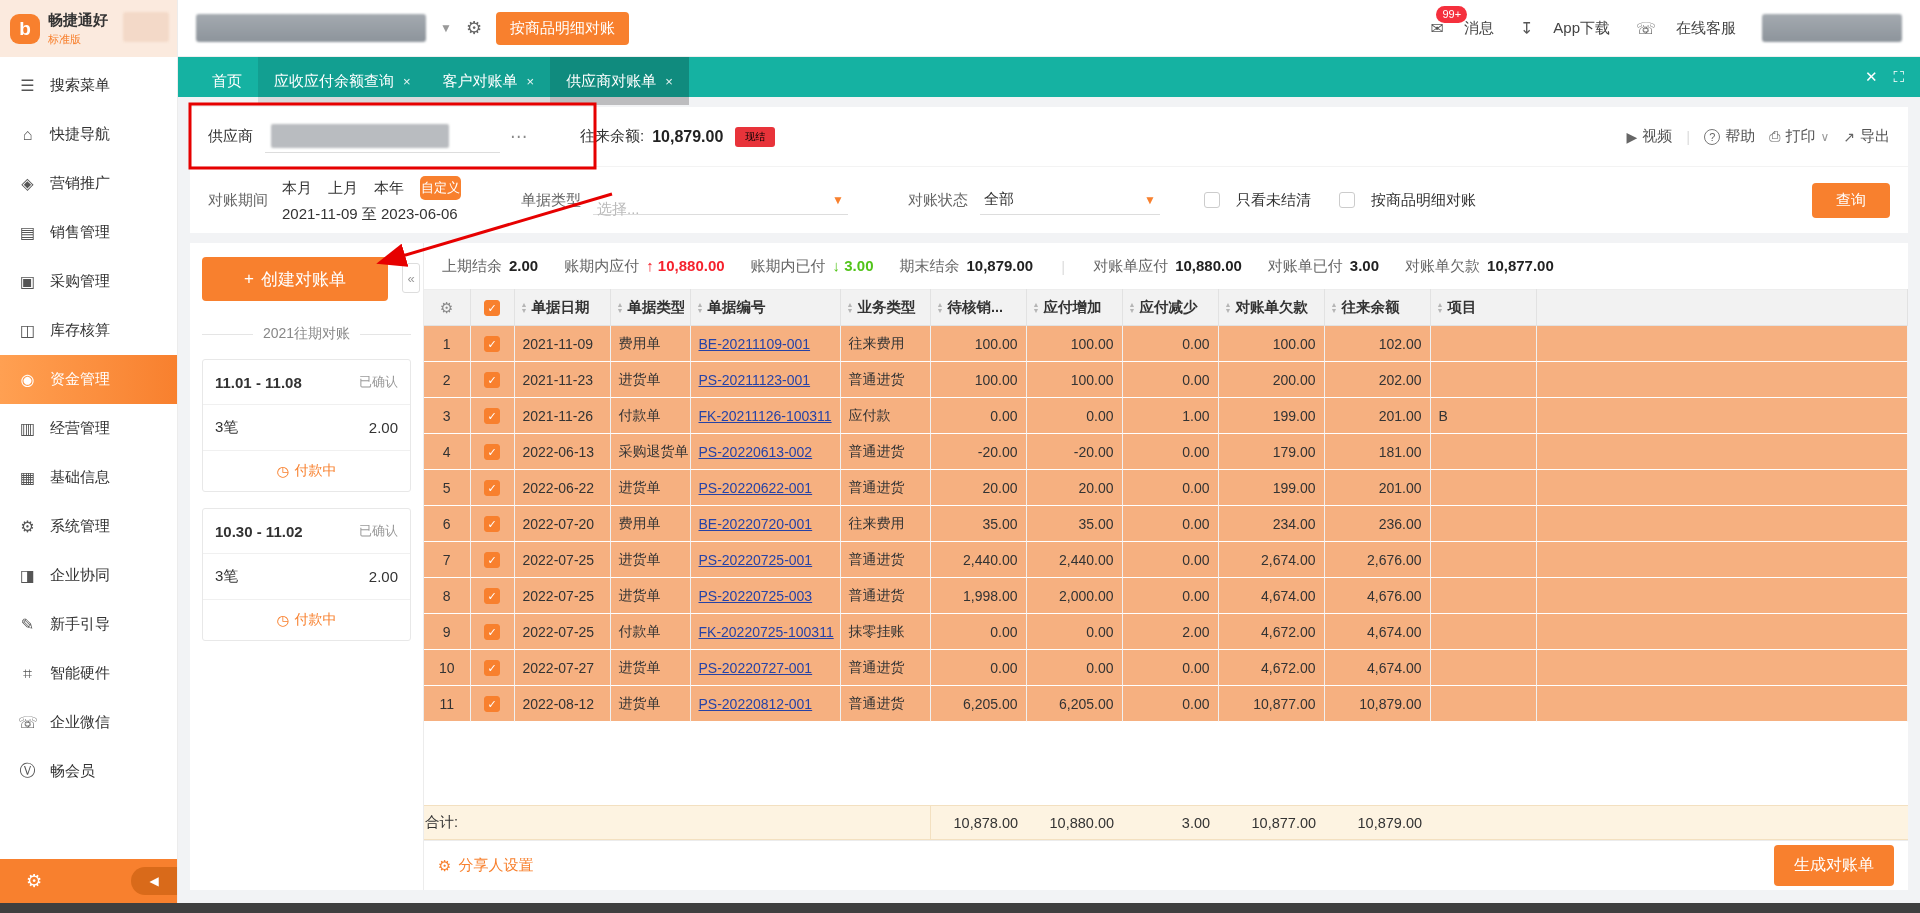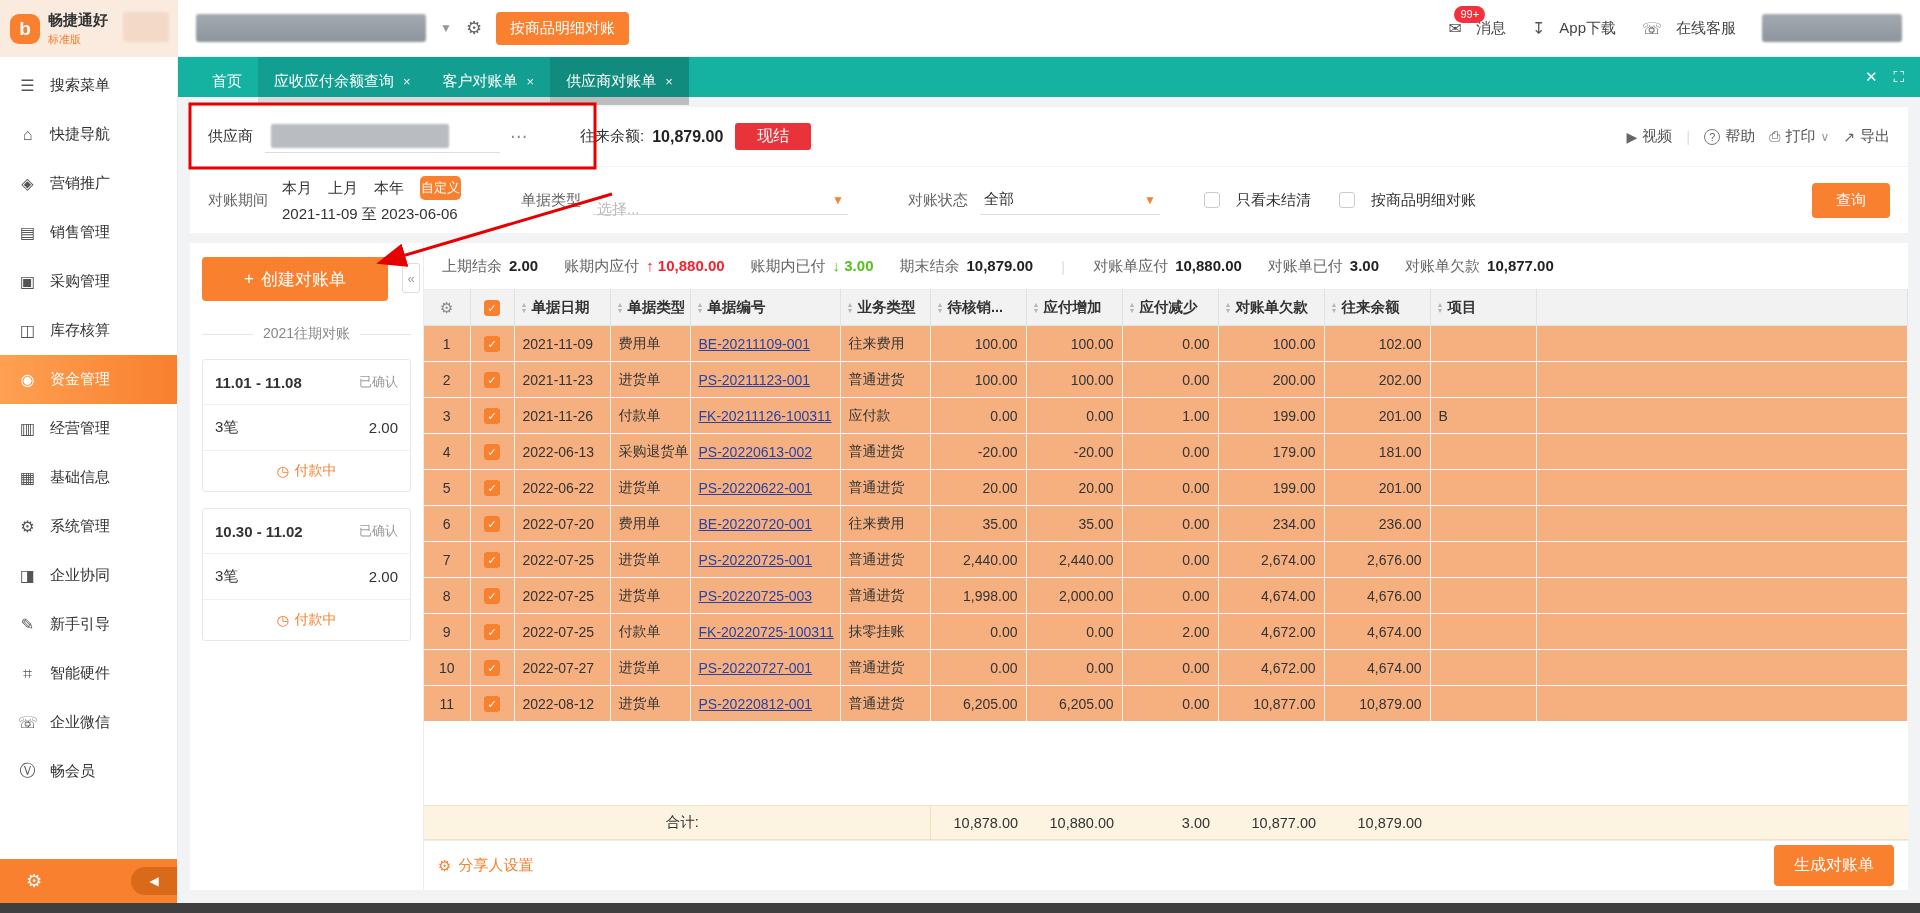--- a/index.html
+++ b/index.html
@@ -36,21 +36,21 @@
   
   .main-col{flex:1;display:flex;flex-direction:column;min-width:0;}
 
   .topbar{height:57px;background:#fff;display:flex;align-items:center;padding:0 18px;gap:14px;border-bottom:1px solid #eee;flex-shrink:0;}
   .redact{background:linear-gradient(#a4aab0,#8d949b);border-radius:3px;filter:blur(1px);}
   .r-top-left{width:230px;height:28px;}
   .chev{color:#999;font-size:12px;}
   .top-gear{color:#666;font-size:18px;cursor:pointer;}
   .btn-exp{background:var(--accent);color:#fff;font-size:15px;padding:7px 14px;border-radius:4px;cursor:pointer;white-space:nowrap;}
   .top-right{margin-left:auto;display:flex;align-items:center;gap:26px;}
-  .tr-item{display:flex;align-items:center;gap:14px;color:#444;font-size:15px;position:relative;cursor:pointer;white-space:nowrap;}
+  .tr-item{display:flex;align-items:center;gap:20px;color:#444;font-size:15px;position:relative;cursor:pointer;white-space:nowrap;}
   .tr-item .tic{font-size:16px;color:#555;}
   .badge99{position:absolute;top:-13px;left:6px;background:#f5303d;color:#fff;font-size:11px;line-height:1;padding:3px 6px;border-radius:9px;}
   .r-top-right{width:140px;height:28px;}
 
   .tabbar{height:40px;background:var(--teal);display:flex;align-items:center;padding-left:18px;color:#fff;flex-shrink:0;}
   .tab{height:48px;display:flex;align-items:center;padding:0 16px;font-size:15px;gap:9px;cursor:pointer;white-space:nowrap;}
   .tab.shade{background:rgba(0,0,0,0.10);}
   .tab.active{background:rgba(0,0,0,0.22);}
   .tab .x{font-size:13px;opacity:.9;}
   .tab-right{margin-left:auto;display:flex;gap:16px;padding-right:16px;font-size:15px;align-items:center;}
@@ -63,21 +63,21 @@
   .frow{display:flex;align-items:center;padding:0 18px;}
   .frow.a{height:60px;border-bottom:1px solid #f3f3f3;}
   .frow.b{height:66px;}
   .flabel{color:#333;font-size:15px;white-space:nowrap;}
   .glabel{color:#666;font-size:15px;white-space:nowrap;}
   .supplier-field{width:235px;border-bottom:1px solid #ddd;height:32px;display:flex;align-items:center;padding:0 6px;margin-left:12px;}
   .r-supplier{width:178px;height:24px;background:#b9bcc0;border-radius:2px;filter:blur(1px);}
   .dots{color:#888;margin-left:10px;font-size:17px;letter-spacing:1px;cursor:pointer;}
   .balance-wrap{margin-left:52px;display:flex;align-items:center;}
   .balance-value{font-size:16px;font-weight:bold;color:#222;margin-left:8px;}
-  .badge-settle{background:var(--danger);color:#ffffff;font-size:16px;padding:3px 22px;border-radius:3px;margin-left:12px;}
+  .badge-settle{background:var(--danger);color:#000000;font-size:10px;padding:3px 10px;border-radius:3px;margin-left:12px;}
   .toolbar{margin-left:auto;display:flex;align-items:center;gap:14px;color:#555;font-size:15px;}
   .tool{display:flex;align-items:center;gap:5px;cursor:pointer;white-space:nowrap;}
   .tool .tico{font-size:14px;color:#666;}
   .tsep{color:#ddd;}
   .circle-q{width:16px;height:16px;border:1px solid #777;border-radius:50%;font-size:11px;display:inline-flex;align-items:center;justify-content:center;color:#666;}
 
   .period-col{display:flex;flex-direction:column;margin-left:14px;}
   .period-opts{display:flex;align-items:center;gap:16px;font-size:15px;color:#333;}
   .popt{cursor:pointer;}
   .pill-custom{background:var(--accent);color:#fff;border-radius:5px;padding:3px 1px;font-size:13px;cursor:pointer;}
@@ -126,21 +126,21 @@
      border-right:1px solid rgba(0,0,0,0.06);border-bottom:1px solid rgba(255,255,255,0.55);
      padding:0 8px;white-space:nowrap;overflow:hidden;}
   .ta-c{text-align:center;}
   .ta-r{text-align:right;}
   .doclink{color:var(--link);text-decoration:underline;cursor:pointer;}
   .gear{color:#888;font-size:15px;cursor:pointer;}
 
   .spacer{flex:1;background:#fff;}
   .totals-table td{background:#fdf3e1;border-top:1px solid #f3e0c0;border-bottom:1px solid #f3e0c0;
      border-right:none;height:34px;font-size:14.5px;color:#333;}
-  .totals-table .total-label{padding-left:19px;text-align:center;border-right:1px solid #f3e0c0;}
+  .totals-table .total-label{padding-left:1px;text-align:left;border-right:1px solid #f3e0c0;}
 
   .action-bar{height:50px;border-top:1px solid #ececec;display:flex;align-items:center;padding:0 14px;background:#fff;flex-shrink:0;}
   .share{color:var(--accent);font-size:15px;display:flex;gap:7px;align-items:center;cursor:pointer;}
   .btn-generate{margin-left:auto;background:var(--accent);color:#fff;font-size:16px;padding:10px 20px;border-radius:4px;cursor:pointer;white-space:nowrap;}
 
   .bottom-strip{width:1920px;height:10px;background:#3f3f3f;}
 
   .annotation{position:absolute;left:0;top:0;width:1920px;height:913px;pointer-events:none;z-index:99;}
 </style>
 </head>

